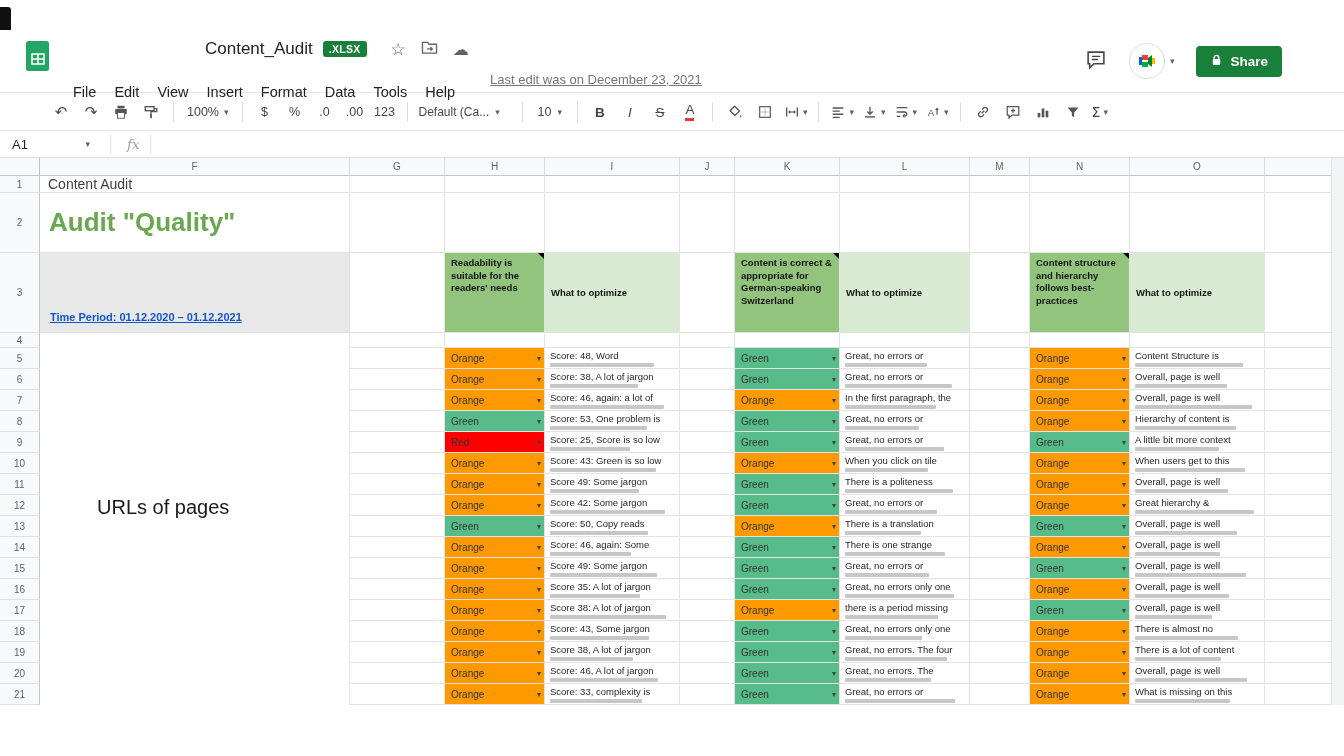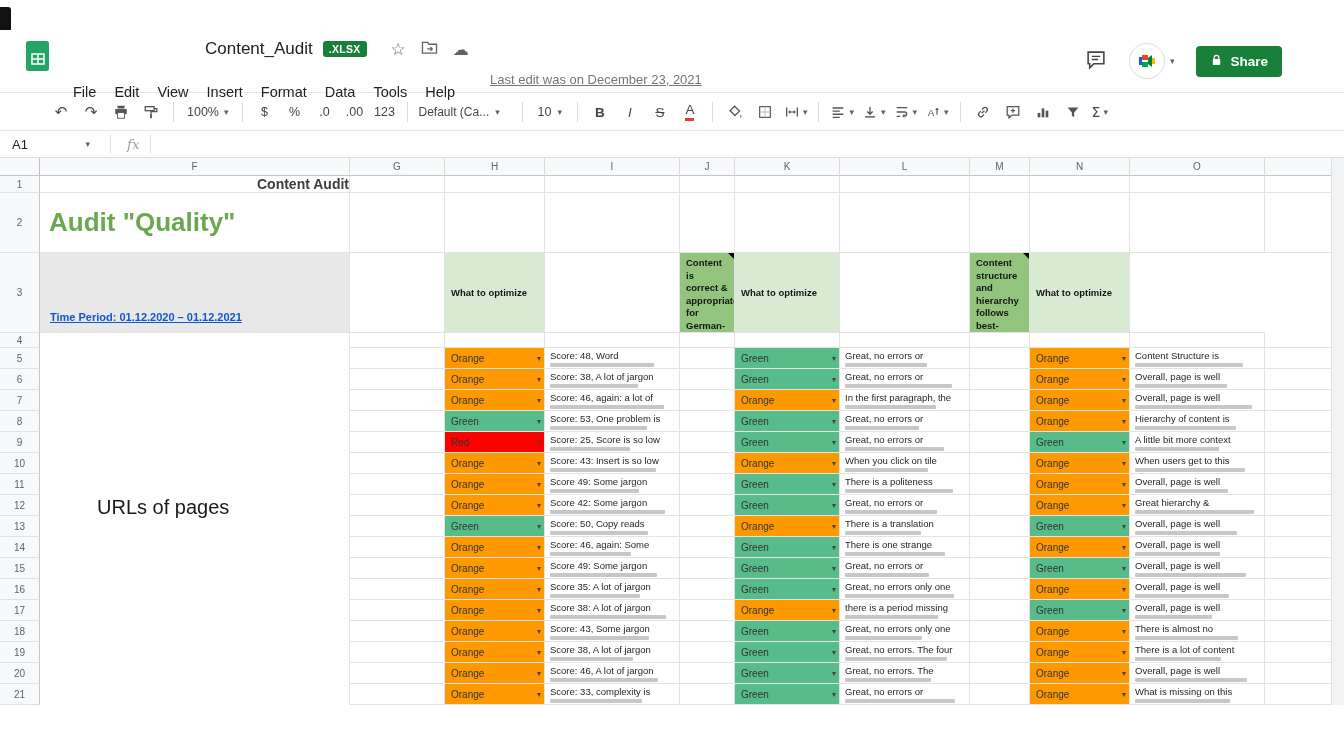--- a/index.html
+++ b/index.html
@@ -49,21 +49,21 @@
   .grid{position:absolute;left:0;top:158px;width:1344px;background:#fff;}
   .grow{display:grid;grid-template-columns:40px 310px 95px 100px 135px 55px 105px 130px 60px 100px 135px 1fr;}
   .grow>div{box-sizing:border-box;position:relative;overflow:hidden;}
   .colhead>div{height:18px;background:#f8f9fa;border-right:1px solid #dadada;border-bottom:1px solid #c6c6c6;display:flex;align-items:center;justify-content:center;font-size:10px;color:#5f6368;}
   .colhead .corner{border-right:1px solid #c0c0c0;}
   .h17{height:17px}.h60{height:60px}.h80{height:80px}.h15{height:15px}.h21{height:21px}
   .gutter{background:#f8f9fa;border-right:1px solid #c6c6c6;border-bottom:1px solid #e0e0e0;display:flex;align-items:center;justify-content:center;font-size:10px;color:#5f6368;}
   .c{background:#fff;border-right:1px solid #e3e3e3;border-bottom:1px solid #e3e3e3;}
   .fblank{border-bottom:none;}
   .rest{border-right:none;}
-  .r1t{display:block;line-height:16px;padding-left:8px;font-size:14px;font-weight:bold;color:#3d3d3d;white-space:nowrap;text-align:right;}
+  .r1t{display:block;line-height:16px;padding-left:8px;font-size:14px;font-weight:normal;color:#3d3d3d;white-space:nowrap;}
   .r2t{display:block;line-height:58px;padding-left:9px;font-size:26px;font-weight:bold;color:#6aa84f;white-space:nowrap;}
   .tp-cell{background:#e8e8e8;display:flex;align-items:flex-end;padding:0 0 9px 10px;}
   .tp-link{color:#1155cc;font-weight:bold;font-size:11px;text-decoration:underline;white-space:nowrap;}
   .hdr-g{background:#93c47d;font-weight:bold;font-size:9.5px;line-height:1.32;padding:4px 6px 0 6px;color:#141414;}
   .hdr-l{background:#d9ead3;font-weight:bold;font-size:9.5px;display:flex;align-items:center;padding-left:6px;color:#141414;}
   .note:after{content:"";position:absolute;top:0;right:0;border-left:6px solid transparent;border-top:6px solid #000;}
   .rating{display:flex;align-items:center;padding-left:6px;}
   .rv{font-size:10px;color:#333;}
   .dd{position:absolute;right:3px;top:50%;transform:translateY(-50%);font-size:8px;color:#444;font-family:"DejaVu Sans",sans-serif;}
   .opt{padding:2px 0 4px 5px;}
@@ -333,20 +333,21 @@
           <div class="c"></div>
           <div class="c rest"></div>
       </div>
 
       <div class="grow h80">
         <div class="gutter">3</div>
         <div class="c tp-cell">
             <span class="tp-link">Time Period: 01.12.2020 – 01.12.2021</span>
           </div>
         <div class="c"></div>
+        <div class="c hdr-g note">Readability is suitable for the readers' needs</div>
         <div class="c hdr-l">What to optimize</div>
         <div class="c"></div>
         <div class="c hdr-g note">Content is correct &amp; appropriate for German-speaking Switzerland</div>
         <div class="c hdr-l">What to optimize</div>
         <div class="c"></div>
         <div class="c hdr-g note">Content structure and hierarchy follows best-practices</div>
         <div class="c hdr-l">What to optimize</div>
         <div class="c rest"></div>
       </div>
 
@@ -527,21 +528,21 @@
         </div>
         <div class="grow h21">
           <div class="gutter">10</div>
           <div class="c fblank"></div>
           <div class="c"></div>
           <div class="c rating" style="background: rgb(255, 153, 0);">
             <span class="rv">Orange</span>
             <span class="dd">▾</span>
           </div>
           <div class="c opt">
-            <div class="l1">Score: 43: Insert is so low</div>
+            <div class="l1">Score: 43: Green is so low</div>
             <div class="l2" style="width: 82%;"></div>
           </div>
           <div class="c"></div>
           <div class="c rating" style="background: rgb(255, 153, 0);">
             <span class="rv">Orange</span>
             <span class="dd">▾</span>
           </div>
           <div class="c opt">
             <div class="l1">When you click on tile</div>
             <div class="l2" style="width: 67%;"></div>

